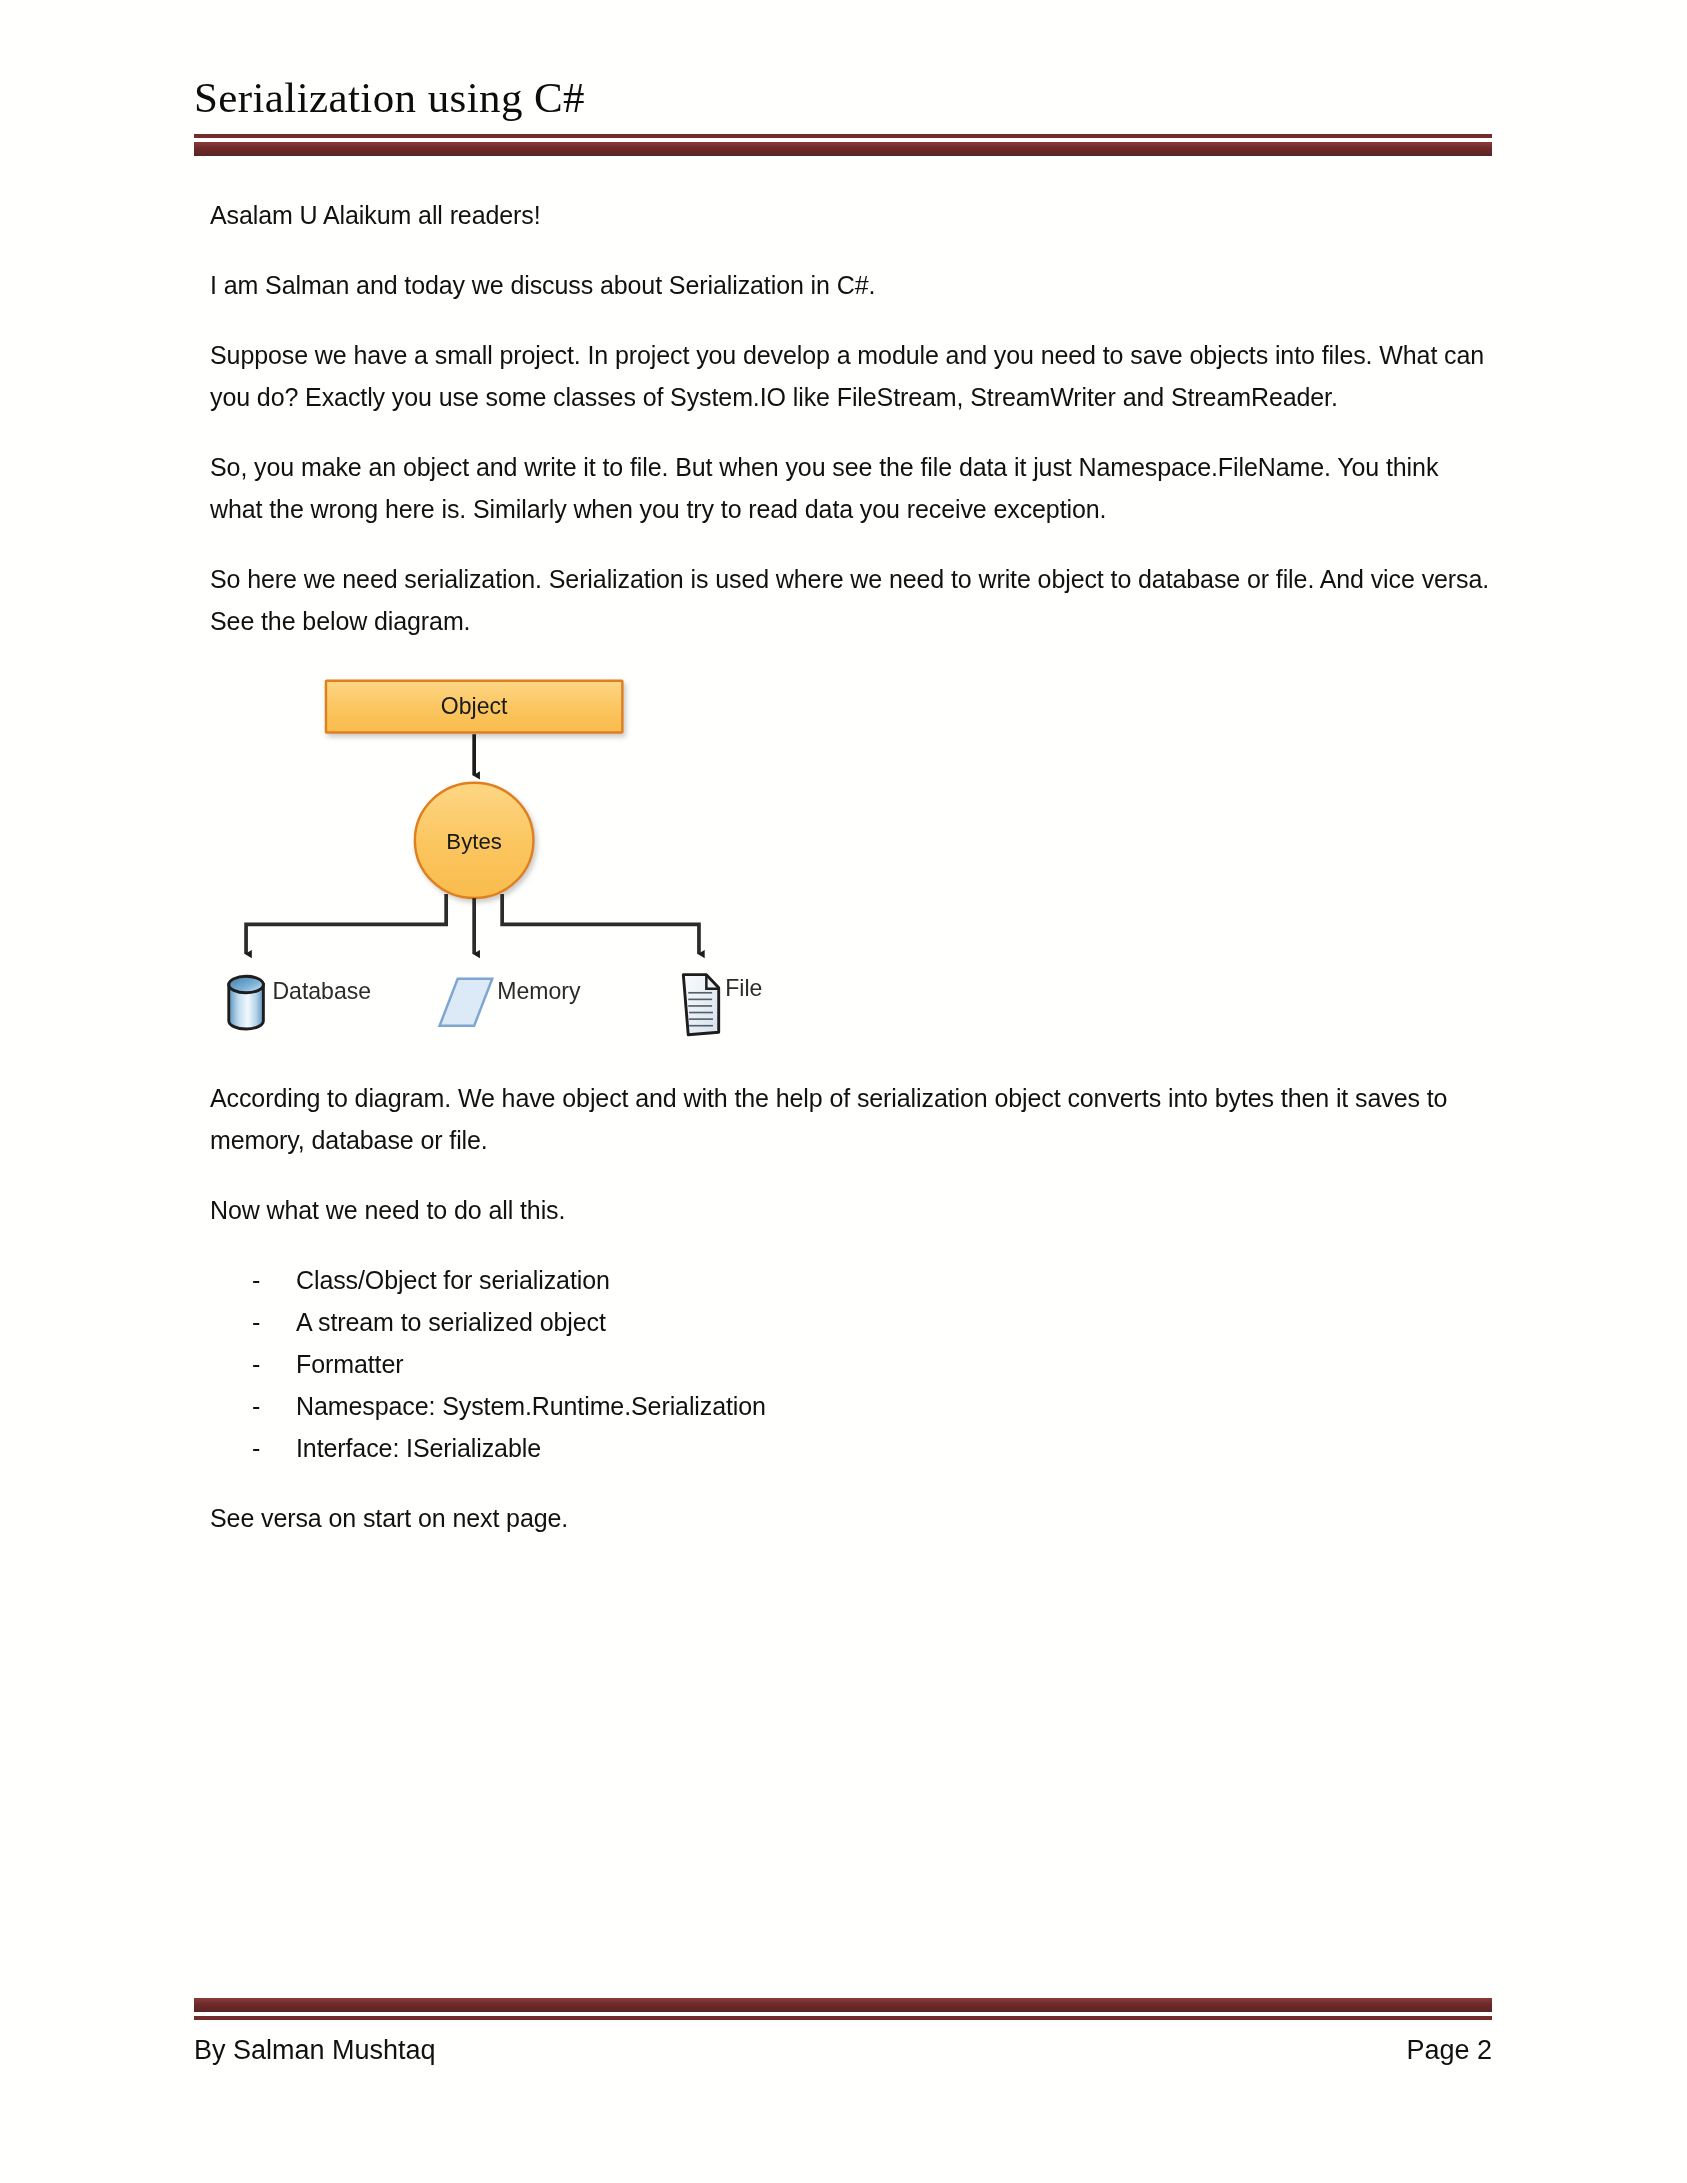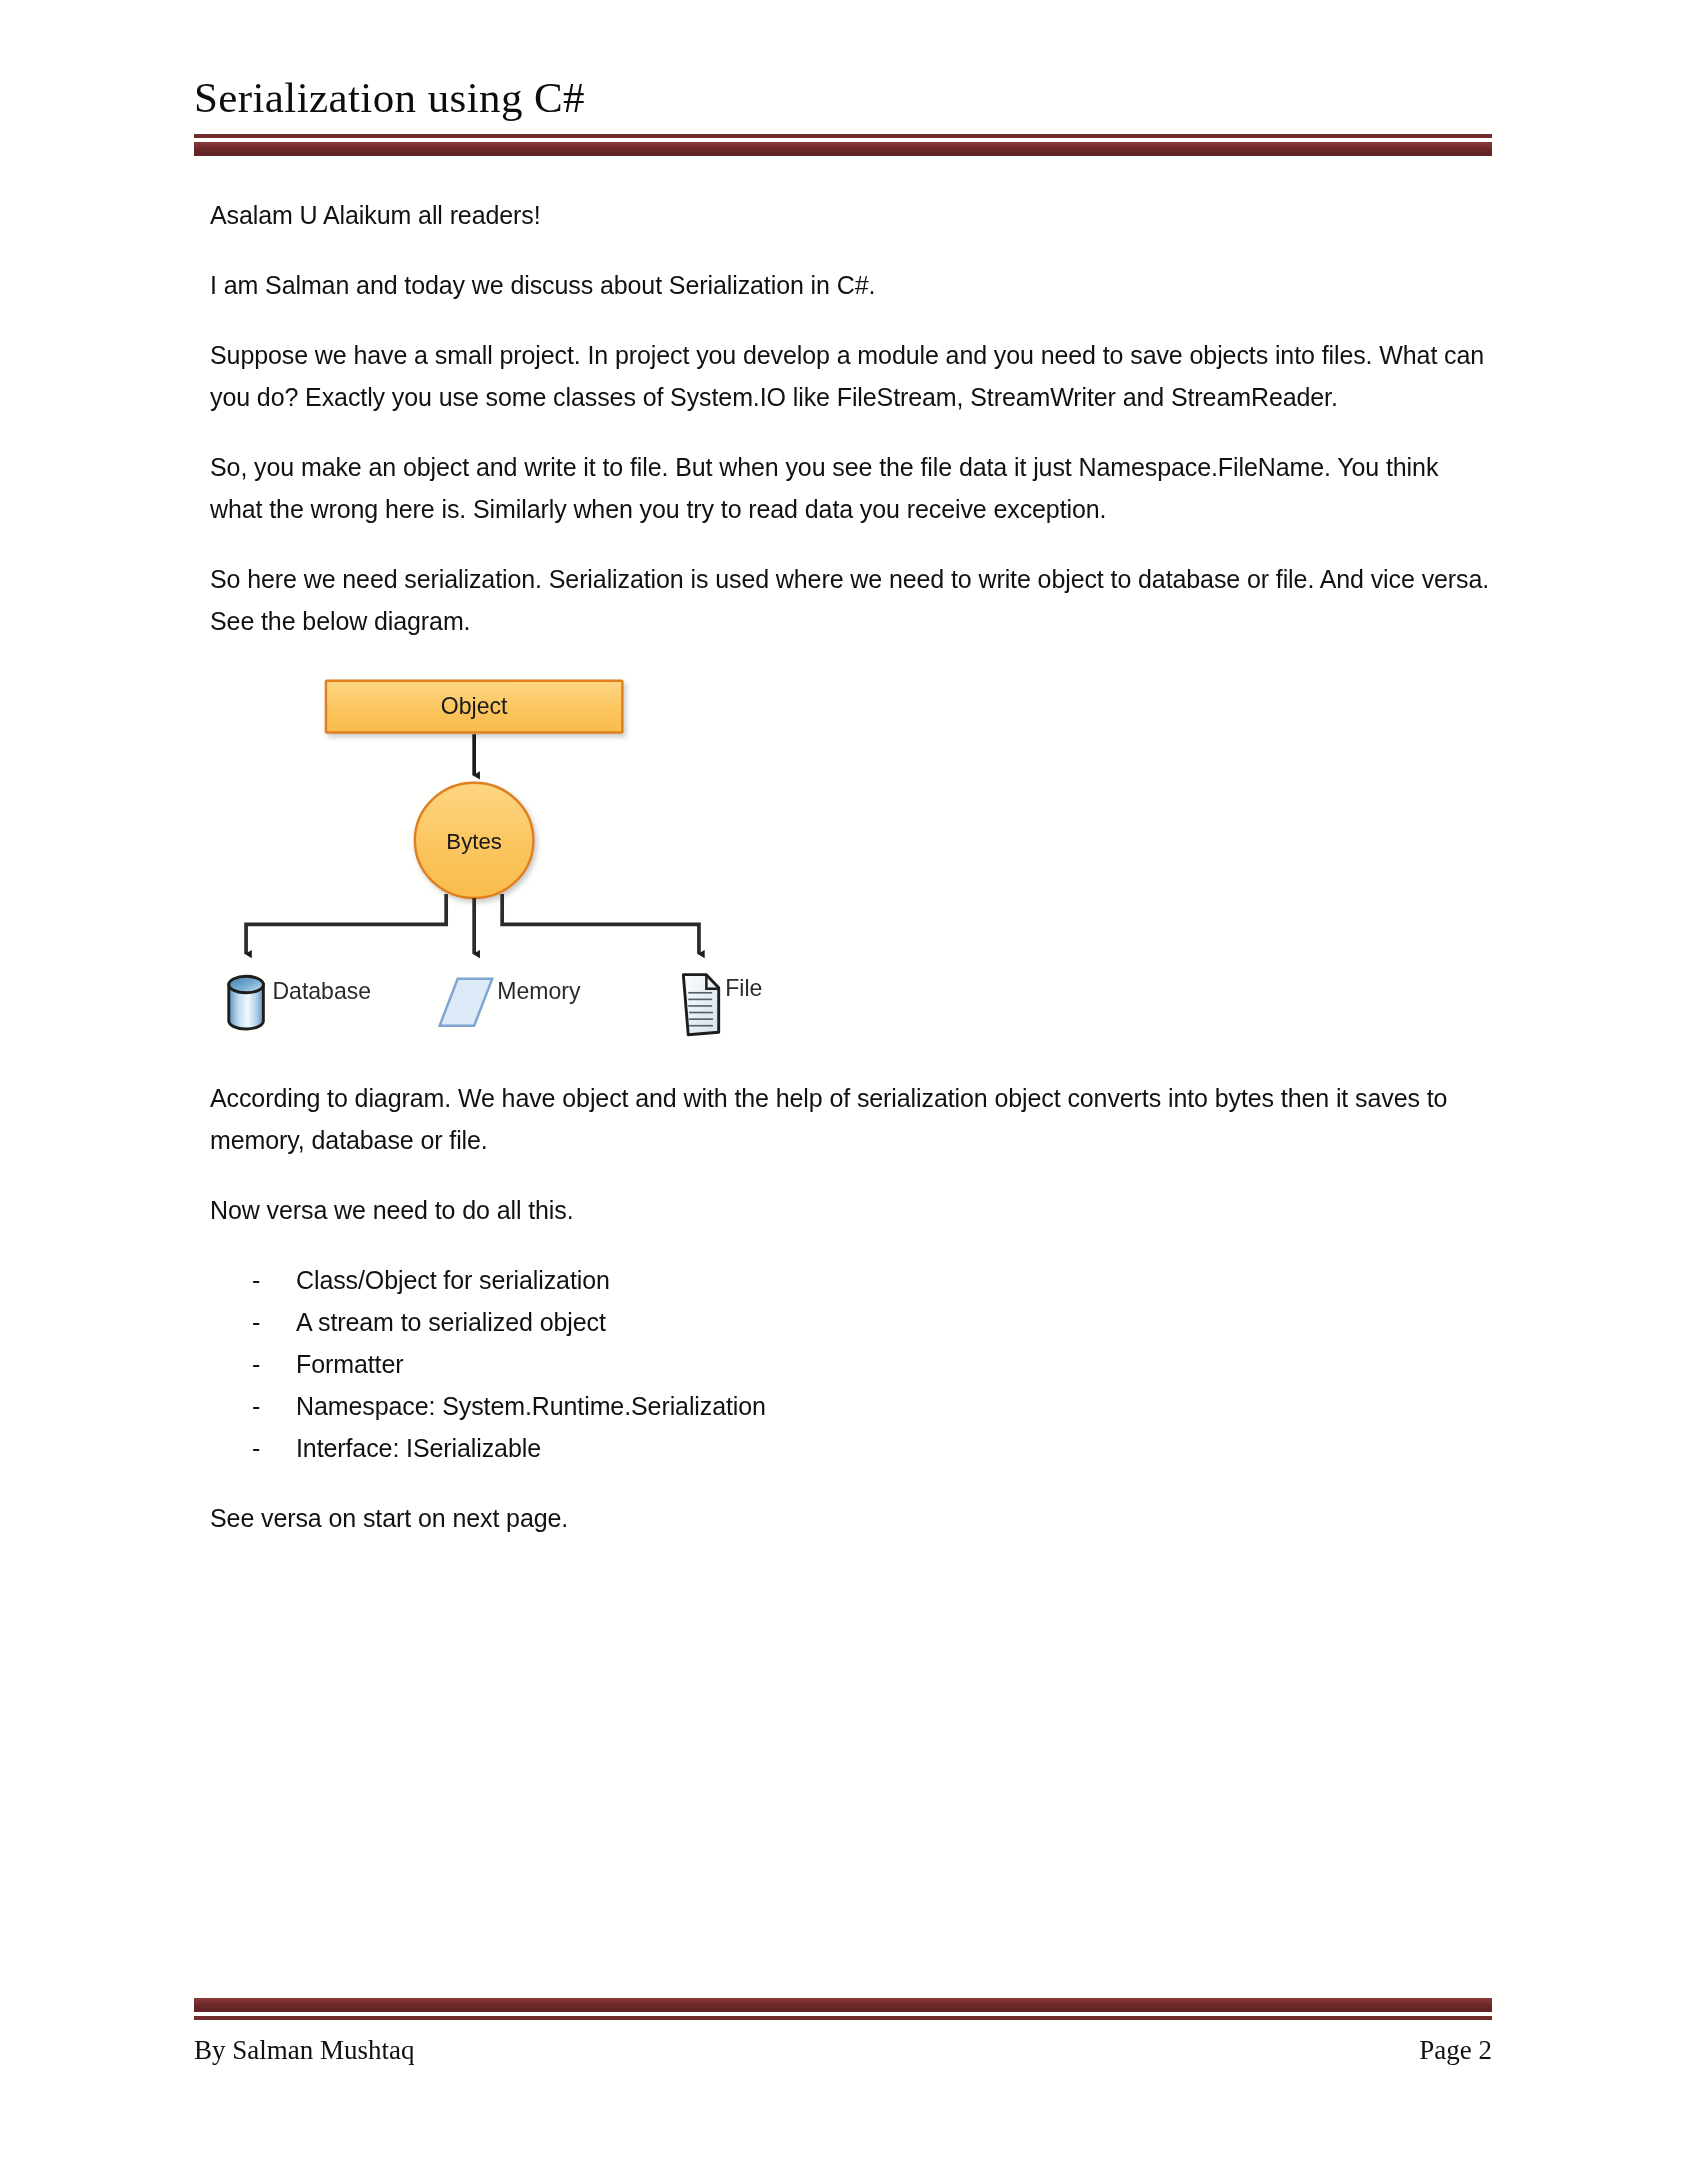--- a/index.html
+++ b/index.html
@@ -128,21 +128,21 @@
   .rule-bot .thin {
     height: 4.1px;
     background: #722c2c;
     width: 100%;
   }
   .footer-row {
     display: flex;
     justify-content: space-between;
     align-items: baseline;
     margin-top: 15px;
-    font-family: Liberation Serif, serif;
+    font-family: Liberation Sans, sans-serif;
     font-size: 27px;
     color: #111111;
   }
 </style>
 </head>
 <body>
 
 <div class="page">
 
   <div class="header">
@@ -240,21 +240,21 @@
               <line x1="601" y1="424" x2="630" y2="424"></line>
               <line x1="601" y1="432" x2="630" y2="432"></line>
             </g>
           </g>
           <text x="645" y="396" font-family="Liberation Sans, sans-serif" font-size="28" fill="#2b2b2b">File</text>
         </g>
       </svg>
     </div>
 
     <p class="para">According to diagram. We have object and with the help of serialization object converts into bytes then it saves to memory, database or file.</p>
-    <p class="para">Now versa we need to do all this.</p>
+    <p class="para">Now what we need to do all this.</p>
 
     <ul class="bullets">
       <li>
         <span class="dash">-</span>
         <span>Class/Object for serialization</span>
       </li>
       <li>
         <span class="dash">-</span>
         <span>A stream to serialized object</span>
       </li>

